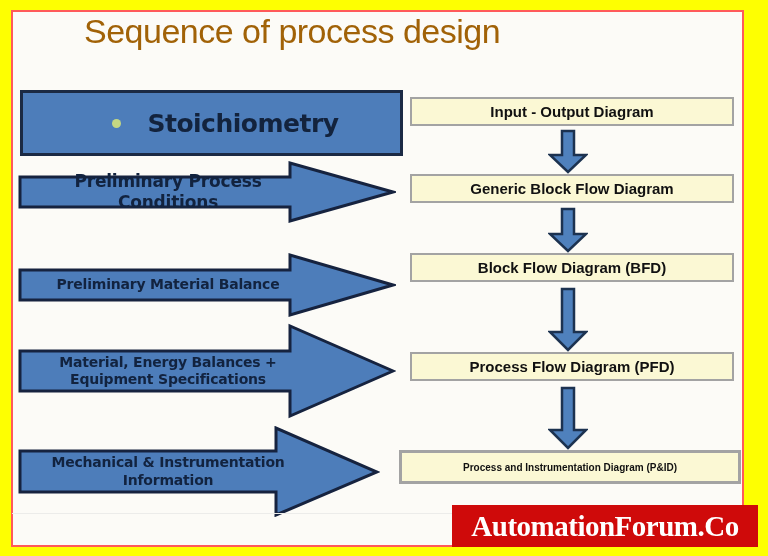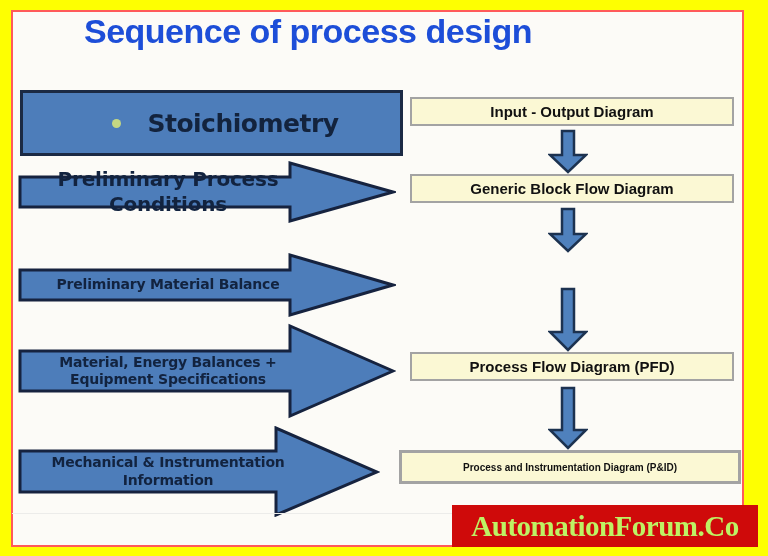--- a/index.html
+++ b/index.html
@@ -1,61 +1,61 @@
 <!DOCTYPE html>
 <html><head>
 <meta charset="utf-8">
 <style>
   html,body{margin:0;padding:0;}
   body{width:768px;height:556px;font-family:"DejaVu Sans",sans-serif;}
   .frame{position:relative;width:768px;height:556px;background:#ffef00;background:#feff01;overflow:hidden;}
   .content{position:absolute;left:11px;top:10px;right:24px;bottom:9px;background:#fcfbf7;border:2px solid #ff5a5a;box-sizing:border-box;}
   .title{position:absolute;left:84px;top:12px;margin:0;font-family:"Liberation Sans",sans-serif;
-         font-size:34px;font-weight:bold;color:#1d4ed8;letter-spacing:-0.5px;white-space:nowrap;}
+         font-size:34px;font-weight:normal;color:#a16207;letter-spacing:-0.5px;white-space:nowrap;}
   
   .stoich{position:absolute;left:20px;top:90px;width:383px;height:66px;background:#4d7dba;
           border:3px solid #1b2a44;box-sizing:border-box;display:flex;align-items:center;justify-content:center;gap:26px;padding-left:28px;}
   .bullet{width:9px;height:9px;border-radius:50%;background:#c5d883;flex:0 0 auto;}
   .stoich-label{font-size:25px;font-weight:bold;color:#13233d;letter-spacing:-0.5px;}
   .larrow{position:absolute;}
   .larrow svg{position:absolute;left:0;top:0;width:100%;height:100%;}
   .larrow polygon{fill:#4d7dba;stroke:#16233f;stroke-width:3;}
   .larrow-label{position:absolute;left:10px;top:0;height:100%;width:280px;display:flex;flex-direction:column;
                 align-items:center;justify-content:center;font-size:14px;font-weight:bold;color:#12233f;
                 text-align:center;line-height:1.25;letter-spacing:-0.2px;}
   
   .rbox{position:absolute;left:410px;width:324px;height:29px;background:#fbf8d4;border:2px solid #a3a3a3;
         box-sizing:border-box;display:flex;align-items:center;justify-content:center;
         font-family:"Liberation Sans",sans-serif;font-size:15px;font-weight:bold;color:#111;white-space:nowrap;}
   .darrow{position:absolute;}
   .darrow polygon{fill:#4f81bd;stroke:#1c3250;stroke-width:2.5;}
   .divider{position:absolute;left:12px;right:25px;top:513px;height:1px;background:#ececea;}
   .banner{position:absolute;left:452px;top:505px;width:306px;height:42px;background:#cf0a0a;z-index:5;
           display:flex;align-items:center;justify-content:center;}
-  .banner span{font-family:"Liberation Serif",serif;font-weight:bold;font-size:29px;color:#bef264;
+  .banner span{font-family:"Liberation Serif",serif;font-weight:bold;font-size:29px;color:#ffffff;
                letter-spacing:-0.5px;white-space:nowrap;}
 </style>
 </head>
 <body>
 
 <div class="frame">
   <div class="content"></div>
 
   <h1 class="title">Sequence of process design</h1>
 
   <div class="stoich">
     <span class="bullet"></span>
     <span class="stoich-label">Stoichiometry</span>
   </div>
 
   <div class="larrow" style="left:18px;top:161px;width:378px;height:62px">
     <svg viewBox="0 0 378 62" preserveAspectRatio="none">
       <polygon points="2,16 272,16 272,2 375,31 272,60 272,46 2,46"></polygon>
     </svg>
-    <div class="larrow-label" style="font-size:20px">Preliminary Process Conditions</div>
+    <div class="larrow-label" style="font-size:17px">Preliminary Process Conditions</div>
   </div>
 
   <div class="larrow" style="left:18px;top:253px;width:378px;height:64px">
     <svg viewBox="0 0 378 64" preserveAspectRatio="none">
       <polygon points="2,17 272,17 272,2 375,32 272,62 272,47 2,47"></polygon>
     </svg>
     <div class="larrow-label" style="font-size:14px">Preliminary Material Balance</div>
   </div>
 
   <div class="larrow" style="left:18px;top:426px;width:362px;height:91px">
@@ -87,20 +87,21 @@
   </div>
 
   <div class="rbox" style="top:174px">Generic Block Flow Diagram</div>
 
   <div class="darrow" style="left:548px;top:207px;width:40px;height:46px">
     <svg viewBox="0 0 40 46" width="40" height="46">
       <polygon points="14,2 26,2 26,27 38,27 20,44 2,27 14,27"></polygon>
     </svg>
   </div>
 
+  <div class="rbox" style="top:253px">Block Flow Diagram (BFD)</div>
 
   <div class="darrow" style="left:548px;top:287px;width:40px;height:65px">
     <svg viewBox="0 0 40 65" width="40" height="65">
       <polygon points="14,2 26,2 26,45 38,45 20,63 2,45 14,45"></polygon>
     </svg>
   </div>
 
   <div class="rbox" style="top:352px">Process Flow Diagram (PFD)</div>
 
   <div class="darrow" style="left:548px;top:386px;width:40px;height:64px">

